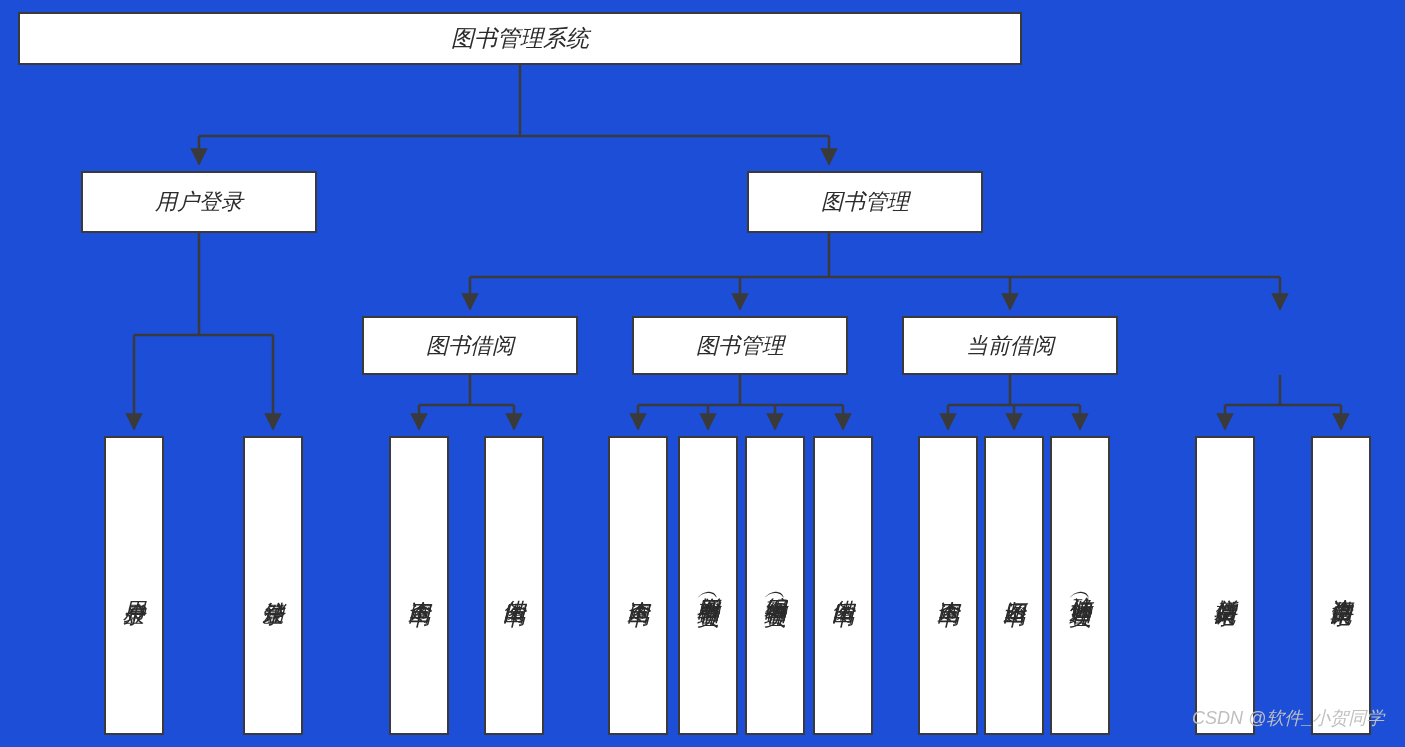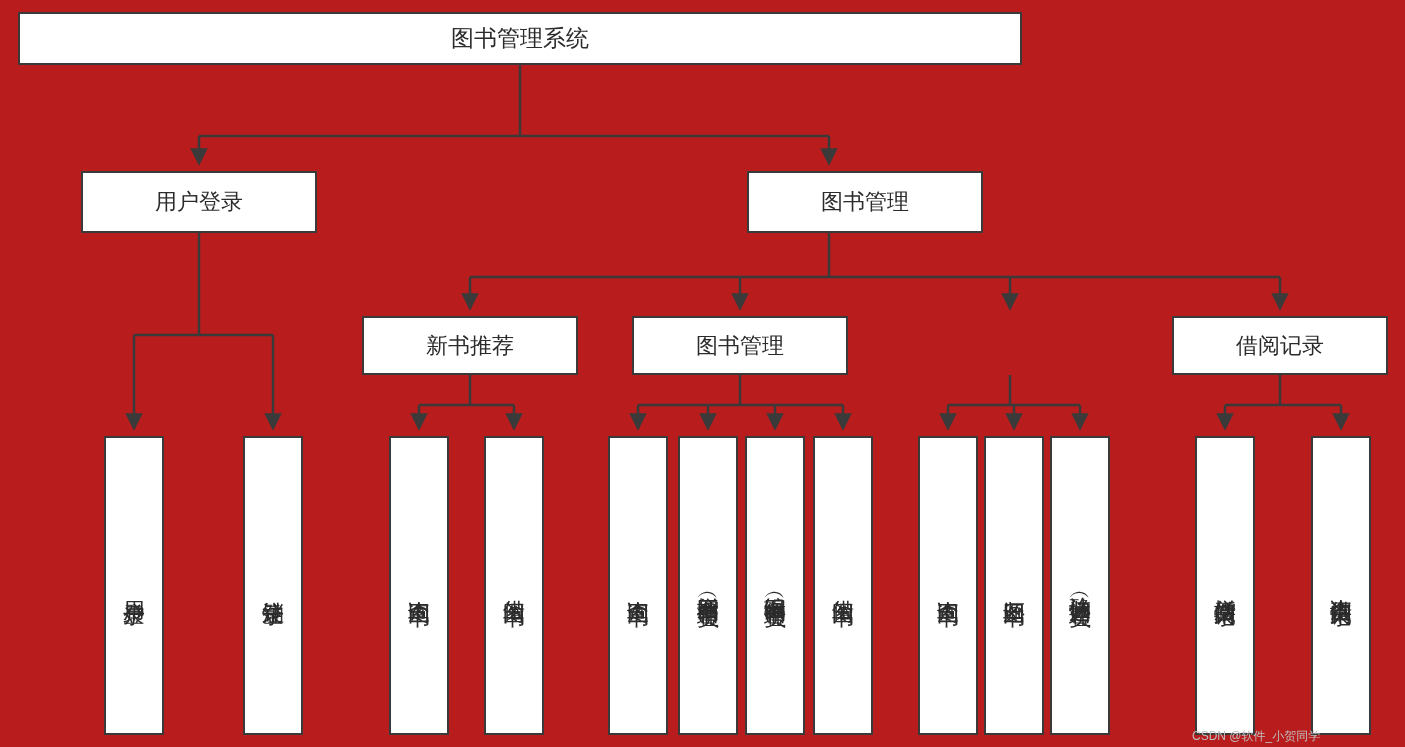--- a/index.html
+++ b/index.html
@@ -7,22 +7,23 @@
     padding: 0;
     background: #ffffff;
   }
   body {
     font-family: "Liberation Sans", "DejaVu Sans", sans-serif;
   }
   #canvas {
     position: relative;
     width: 1405px;
     height: 747px;
-    background: #b91c1c;
+    background: #1d4ed8;
     overflow: hidden;
+    font-style: italic;
   }
   svg.lines {
     position: absolute;
     left: 0;
     top: 0;
     width: 1405px;
     height: 747px;
   }
   .node {
     position: absolute;
@@ -53,22 +54,22 @@
   .node.vert .label {
     writing-mode: vertical-rl;
     text-orientation: upright;
     font-size: 22px;
     letter-spacing: 1.5px;
     line-height: 1;
   }
   .watermark {
     position: absolute;
     left: 1192px;
-    top: 728px;
-    font-size: 12px;
+    top: 706px;
+    font-size: 18px;
     color: #bfbfbf;
     white-space: nowrap;
     z-index: 5;
   }
 </style>
 </head>
 <body>
 
 <div id="canvas">
 
@@ -128,27 +129,27 @@
   </div>
 
   <div class="node horiz" style="left: 81px; top: 171px; width: 236px; height: 62px;">
     <span class="label">用户登录</span>
   </div>
   <div class="node horiz" style="left: 711px; top: 171px; width: 236px; height: 62px; margin-left: 36px;">
     <span class="label">图书管理</span>
   </div>
 
   <div class="node horiz" style="left: 362px; top: 316px; width: 216px; height: 59px;">
-    <span class="label">新书推荐</span>
+    <span class="label">图书借阅</span>
   </div>
   <div class="node horiz" style="left: 632px; top: 316px; width: 216px; height: 59px;">
     <span class="label">图书管理</span>
   </div>
-  <div class="node horiz" style="left: 1172px; top: 316px; width: 216px; height: 59px;">
-    <span class="label">借阅记录</span>
+  <div class="node horiz" style="left: 902px; top: 316px; width: 216px; height: 59px;">
+    <span class="label">当前借阅</span>
   </div>
 
   <div class="node vert" style="left: 104px; top: 436px; width: 60px; height: 299px;">
     <span class="label">用户登录</span>
   </div>
   <div class="node vert" style="left: 243px; top: 436px; width: 60px; height: 299px;">
     <span class="label">注销登录</span>
   </div>
   <div class="node vert" style="left: 389px; top: 436px; width: 60px; height: 299px;">
     <span class="label">查询图书</span>

